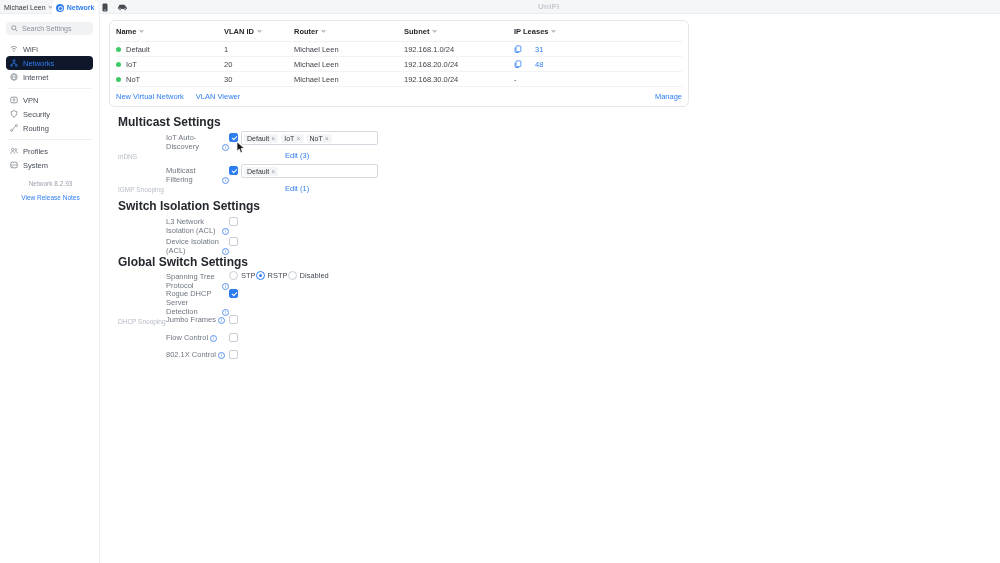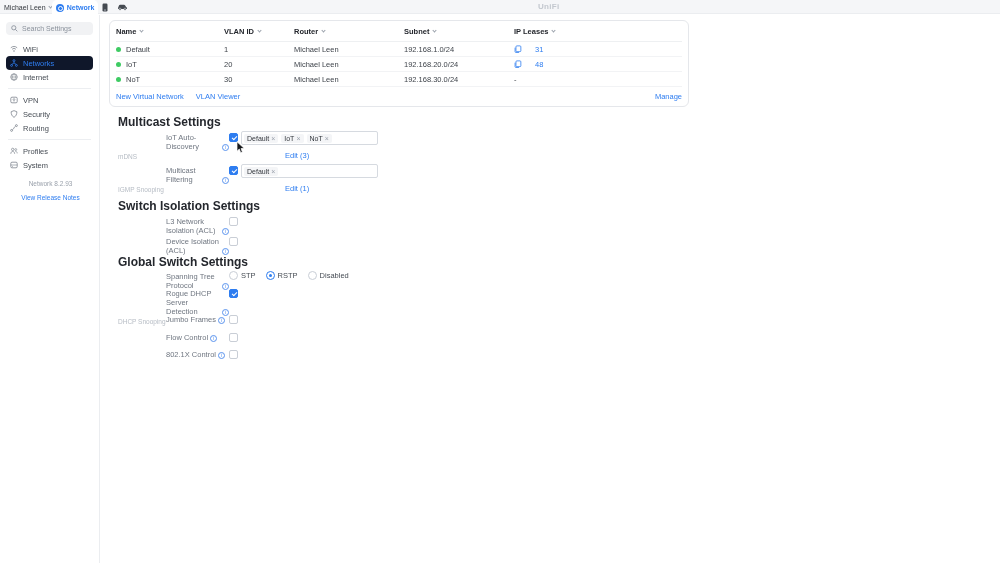--- a/index.html
+++ b/index.html
@@ -56,21 +56,21 @@
   .s-control { display:flex; flex-direction:column; }
   .ctl-line { display:flex; align-items:flex-start; gap:3px; }
   .cb { width:9px; height:9px; border-radius:2px; border:1px solid #c9ced6; background:#fff; position:relative; flex:0 0 auto; }
   .cb.checked { background:#2e7df0; border-color:#2e7df0; }
   .cb.checked::after { content:""; position:absolute; left:2px; top:2px; width:4px; height:2px; border-left:1.2px solid #fff; border-bottom:1.2px solid #fff; transform:rotate(-45deg); }
   .tagbox { width:137px; min-height:14px; border:1px solid #d6dae0; border-radius:2px; display:flex; align-items:center; gap:3px; padding:1px 2px; margin-top:-2px; }
   .chip { background:#f4f5f7; border-radius:2px; font-size:7px; color:#33373d; padding:1px 3px; display:flex; align-items:center; gap:2px; }
   .chip-x { color:#9aa1ab; font-size:7px; }
   .chip-x::after { content:"×"; }
   .edit { font-size:7.5px; color:#2e7df0; margin:6px 0 0 12px; cursor:pointer;padding-left:44px; }
-  .radios { display:flex; align-items:center; gap:10px; margin-top:-1px; }
+  .radios { display:flex; align-items:center; margin-top:-1px; }
   .radio-opt { display:flex; align-items:center; gap:3px; font-size:7.5px; color:#474d55; }
   .rb { width:9px; height:9px; border-radius:50%; border:1px solid #c9ced6; background:#fff; position:relative; }
   .rb.sel { border-color:#2e7df0; }
   .rb.sel::after { content:""; position:absolute; left:2px; top:2px; width:3px; height:3px; border-radius:50%; background:#2e7df0; }
 
   .cursor { position:absolute; left:236px; top:141px; z-index:9; }
 </style>
 </head>
 <body>
 

